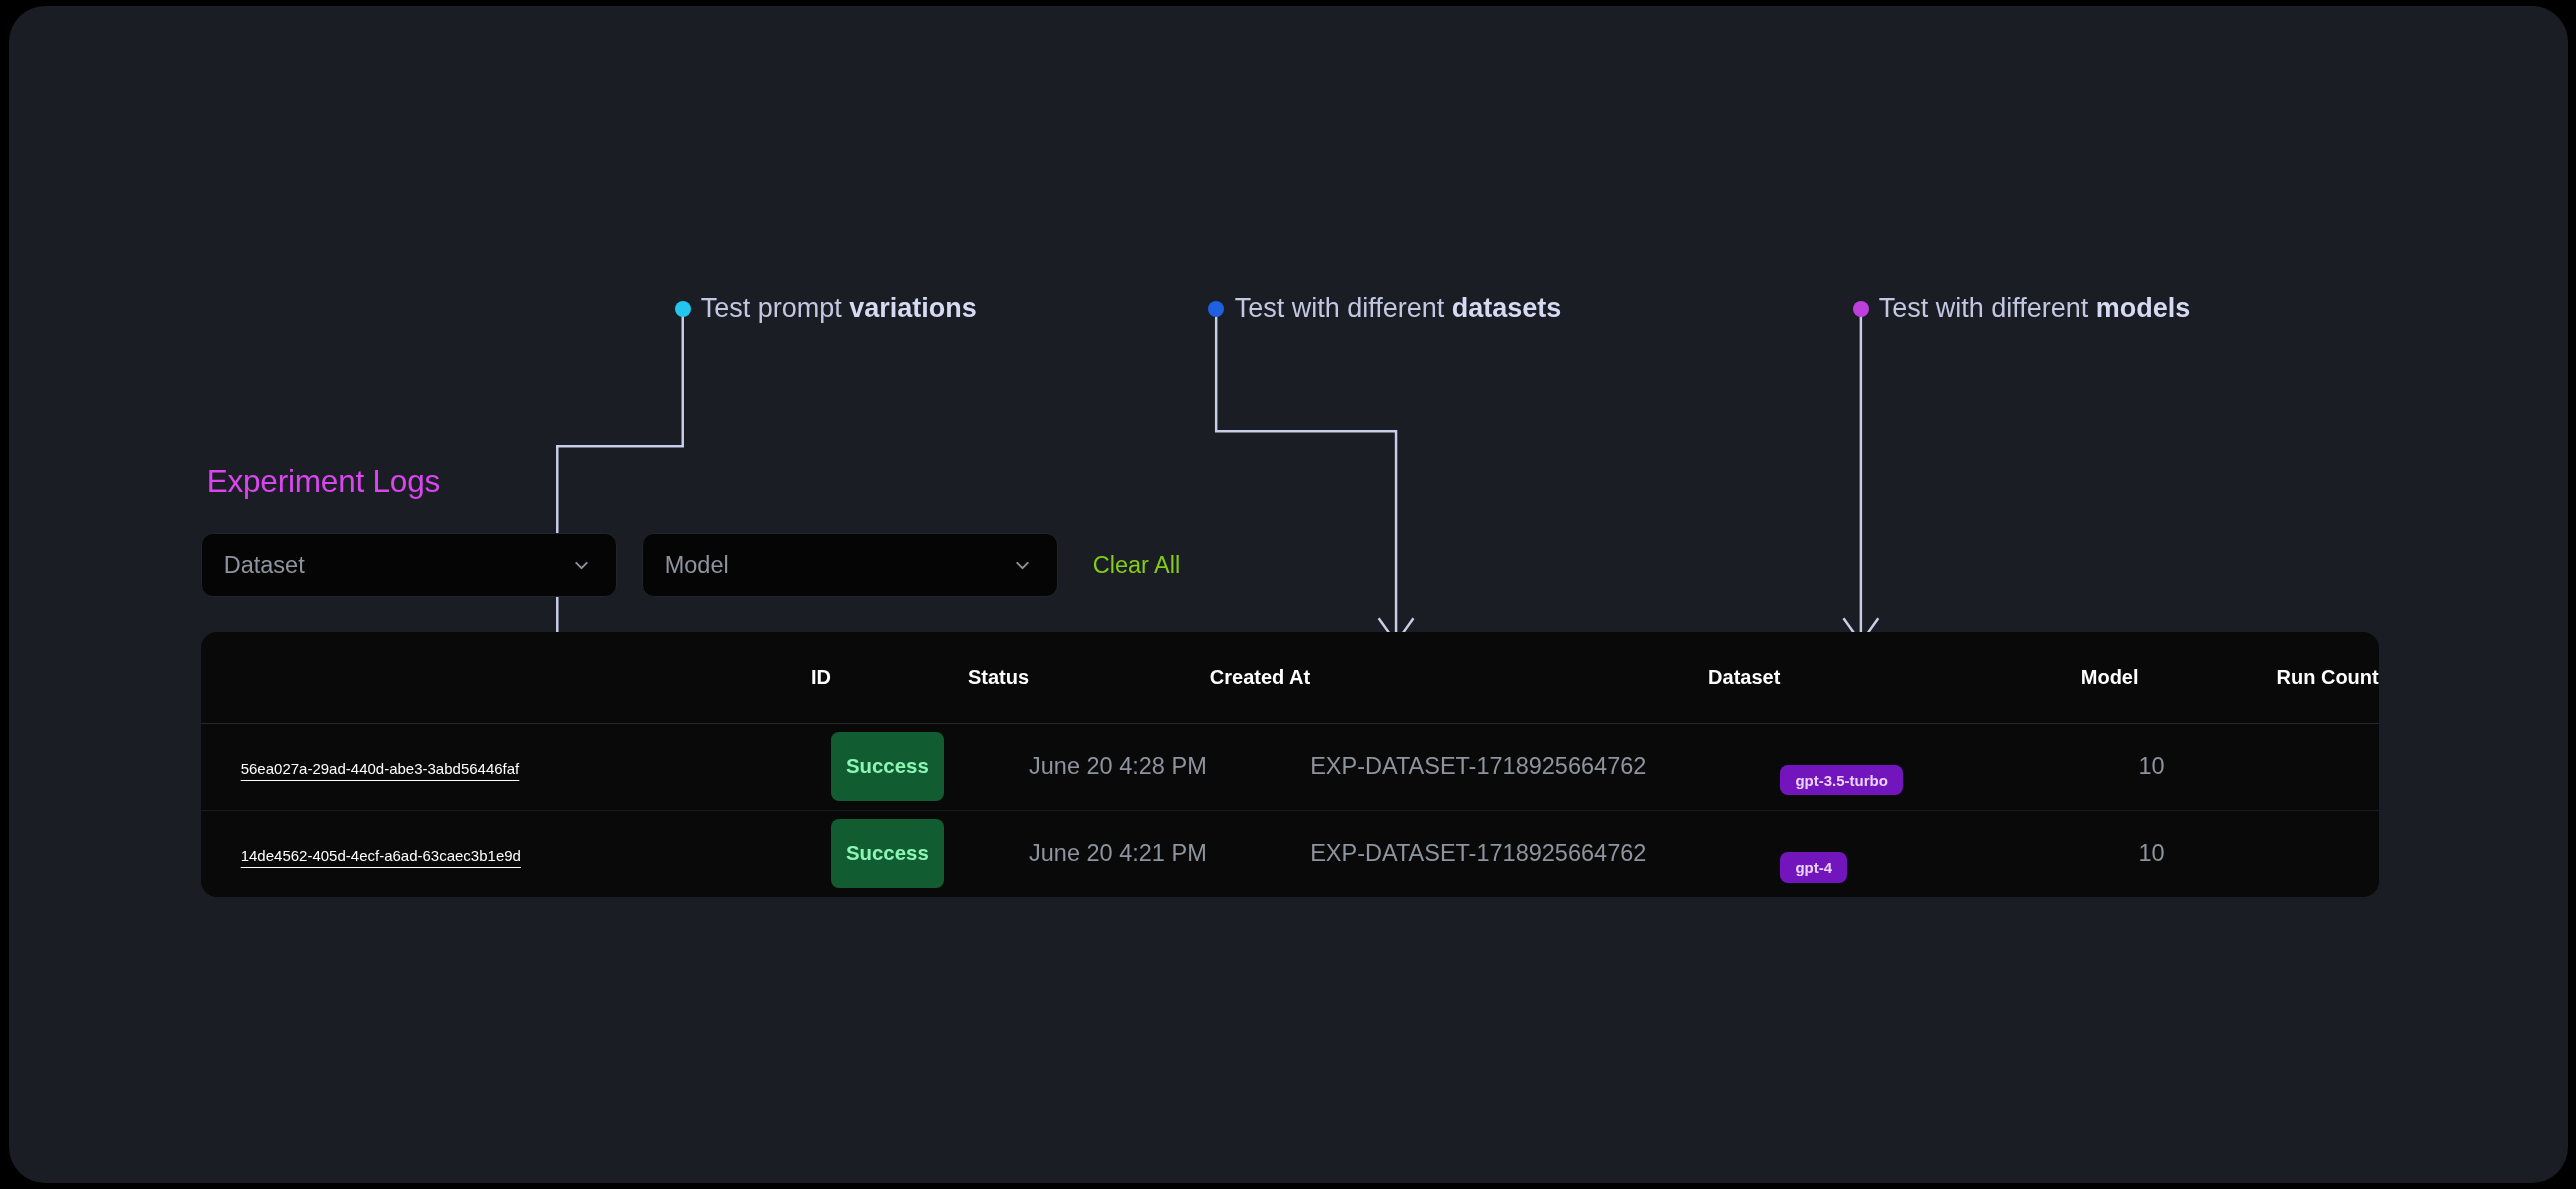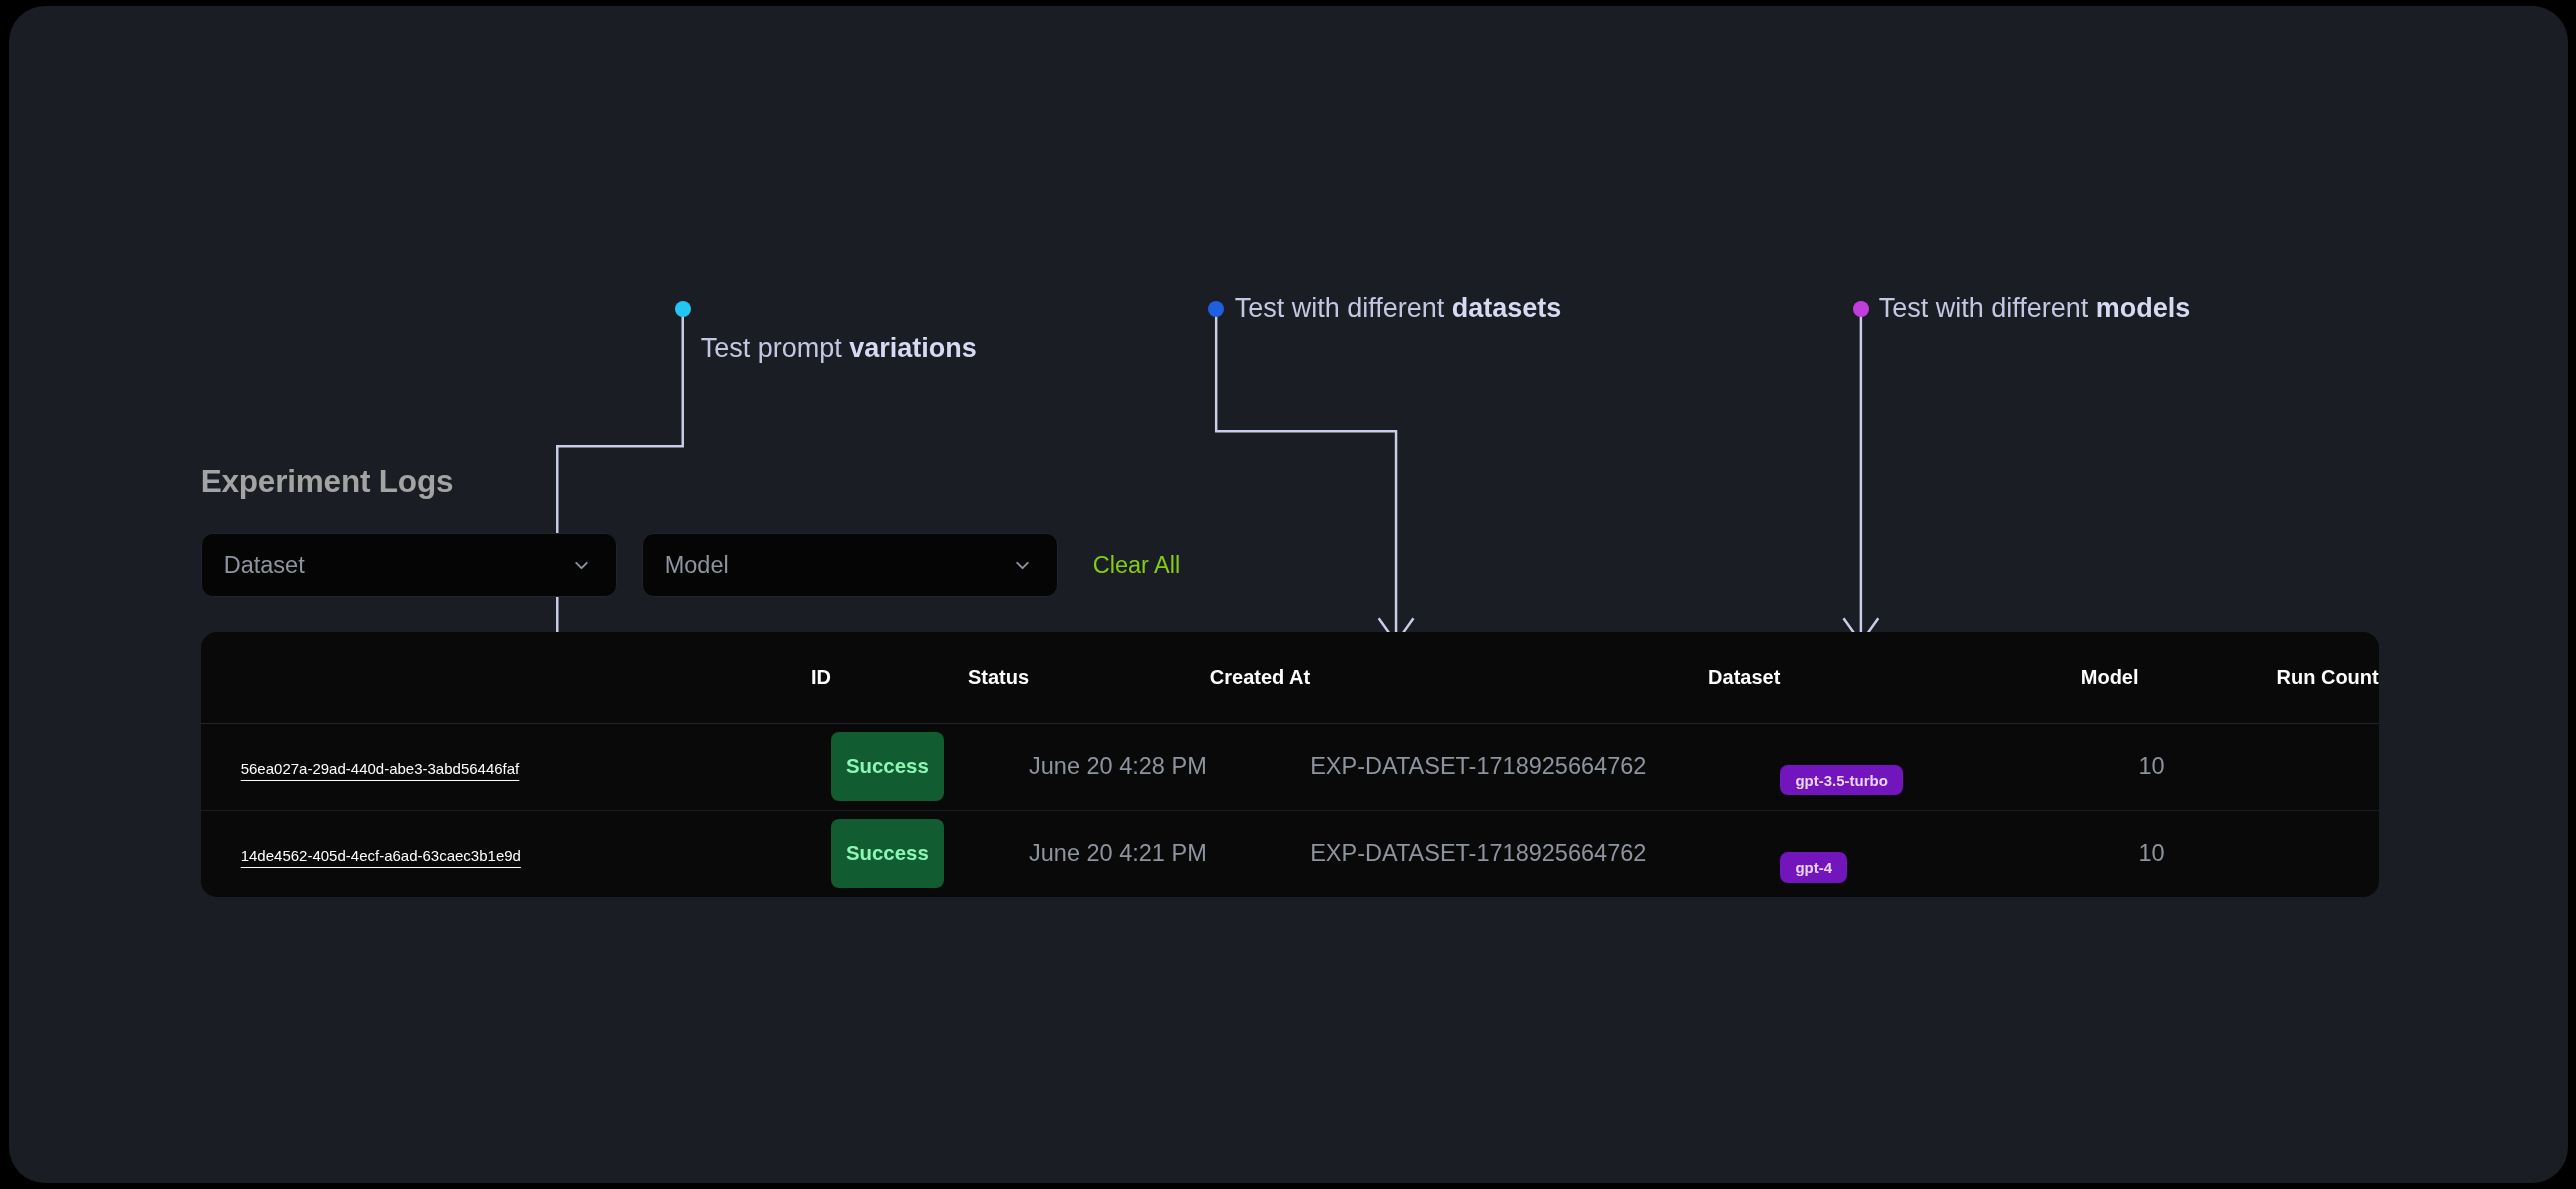--- a/index.html
+++ b/index.html
@@ -106,23 +106,24 @@
   
   #logs-section {
     position: absolute;
     left: 192px;
     top: 457px;
     width: 2178px;
   }
 
   #logs-title {
     font-size: 31.5px;
-    font-weight: bold;
-    color: #a3a3a3;
+    font-weight: normal;
+    color: #d946ef;
     letter-spacing: -0.2px;
+    margin-left: 6px;
   }
 
   #filter-bar {
     margin-top: 33px;
     display: flex;
     align-items: center;
     gap: 25px;
   }
 
   .filter-select {
@@ -251,21 +252,21 @@
         <path d="M 2217 992 L 2244 1030 L 2271 992" fill="none" stroke="#c8cde8" stroke-width="4" stroke-linecap="square"></path>
       </g>
 
       <g>
         <path d="M 2996 500 L 2996 1027" fill="none" stroke="#c8cde8" stroke-width="4"></path>
         <path d="M 2969 992 L 2996 1030 L 3023 992" fill="none" stroke="#c8cde8" stroke-width="4" stroke-linecap="square"></path>
       </g>
     </svg>
 
     <span class="annotation-dot" style="left:666px; top:295px; background:#22c6f0;"></span>
-    <span class="annotation-label" style="left:692px; top:287px;margin-top:40px;">
+    <span class="annotation-label" style="left:692px; top:287px;">
       <span>Test prompt </span><b>variations</b>
     </span>
 
     <span class="annotation-dot" style="left:1199px; top:295px; background:#1f5fe0;"></span>
     <span class="annotation-label" style="left:1226px; top:287px;">
       <span>Test with different </span><b>datasets</b>
     </span>
 
     <span class="annotation-dot" style="left:1844px; top:295px; background:#bf3fdd;"></span>
     <span class="annotation-label" style="left:1870px; top:287px;">

